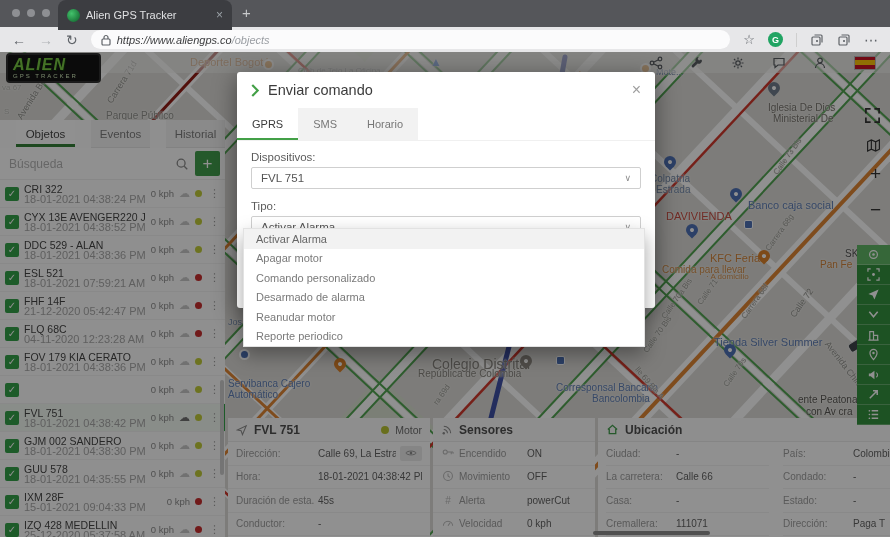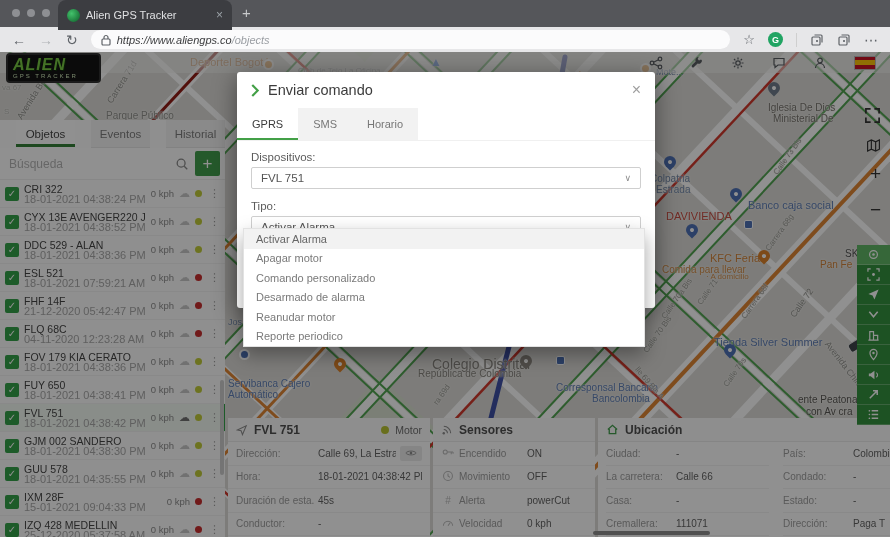--- a/index.html
+++ b/index.html
@@ -526,24 +526,20 @@
             <span class="vname" style="display:block;">FOV 179 KIA CERATO</span>
             <span class="vdate" style="display:block;">18-01-2021 04:38:36 PM</span>
           </span>
           <span class="vspeed">0 kph</span>
           <span class="vcloud" data-cloud="true">☁</span>
           <span class="vdot" data-status="yellow"></span>
           <span class="vmenu">⋮</span>
         </div>
         <div class="vrow" data-selected="false">
           <span class="vcheck">✓</span>
-          <span class="vinfo">
-            <span class="vname" style="display:block;">FUY 650</span>
-            <span class="vdate" style="display:block;">18-01-2021 04:38:41 PM</span>
-          </span>
           <span class="vspeed">0 kph</span>
           <span class="vcloud" data-cloud="true">☁</span>
           <span class="vdot" data-status="yellow"></span>
           <span class="vmenu">⋮</span>
         </div>
         <div class="vrow" data-selected="true">
           <span class="vcheck">✓</span>
           <span class="vinfo">
             <span class="vname" style="display:block;">FVL 751</span>
             <span class="vdate" style="display:block;">18-01-2021 04:38:42 PM</span>

